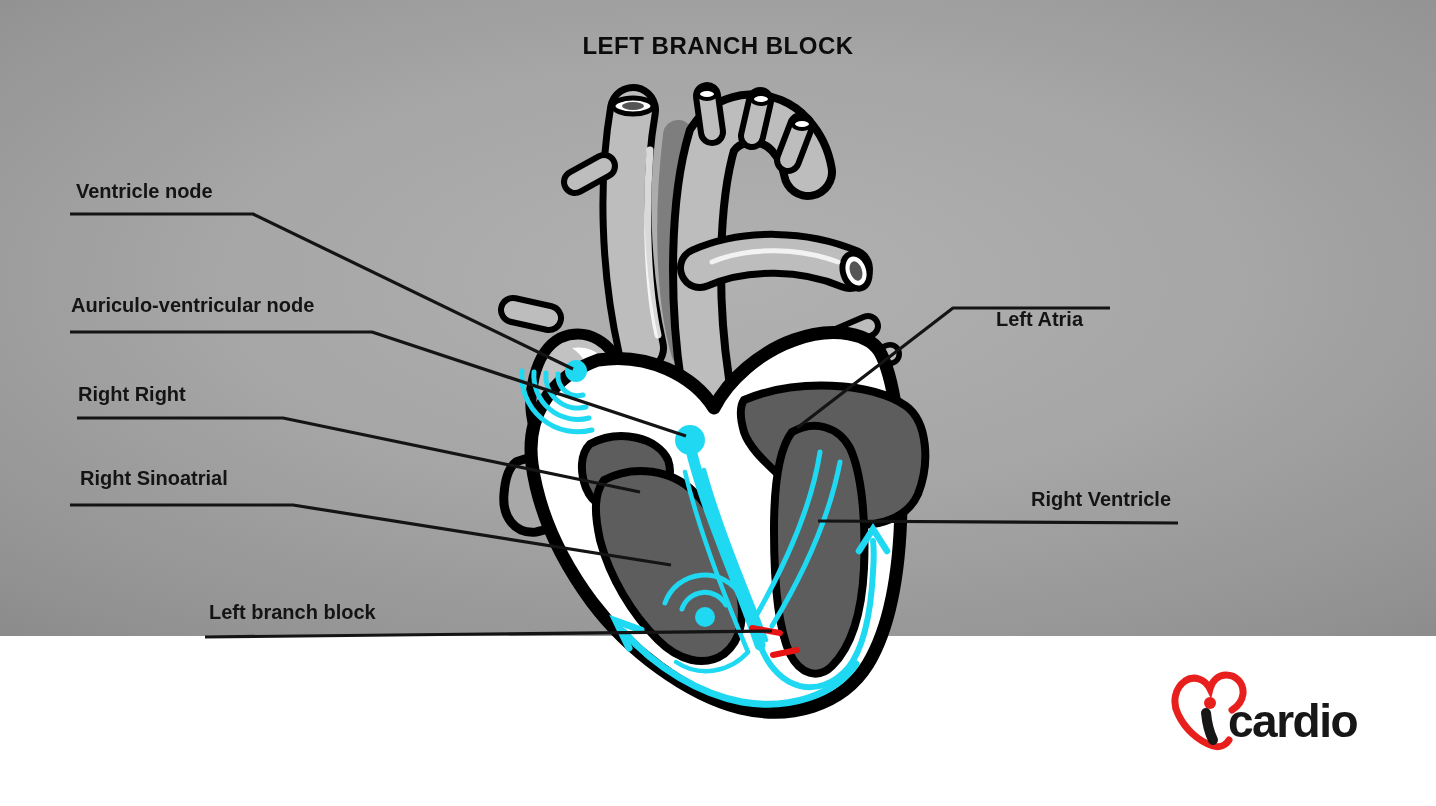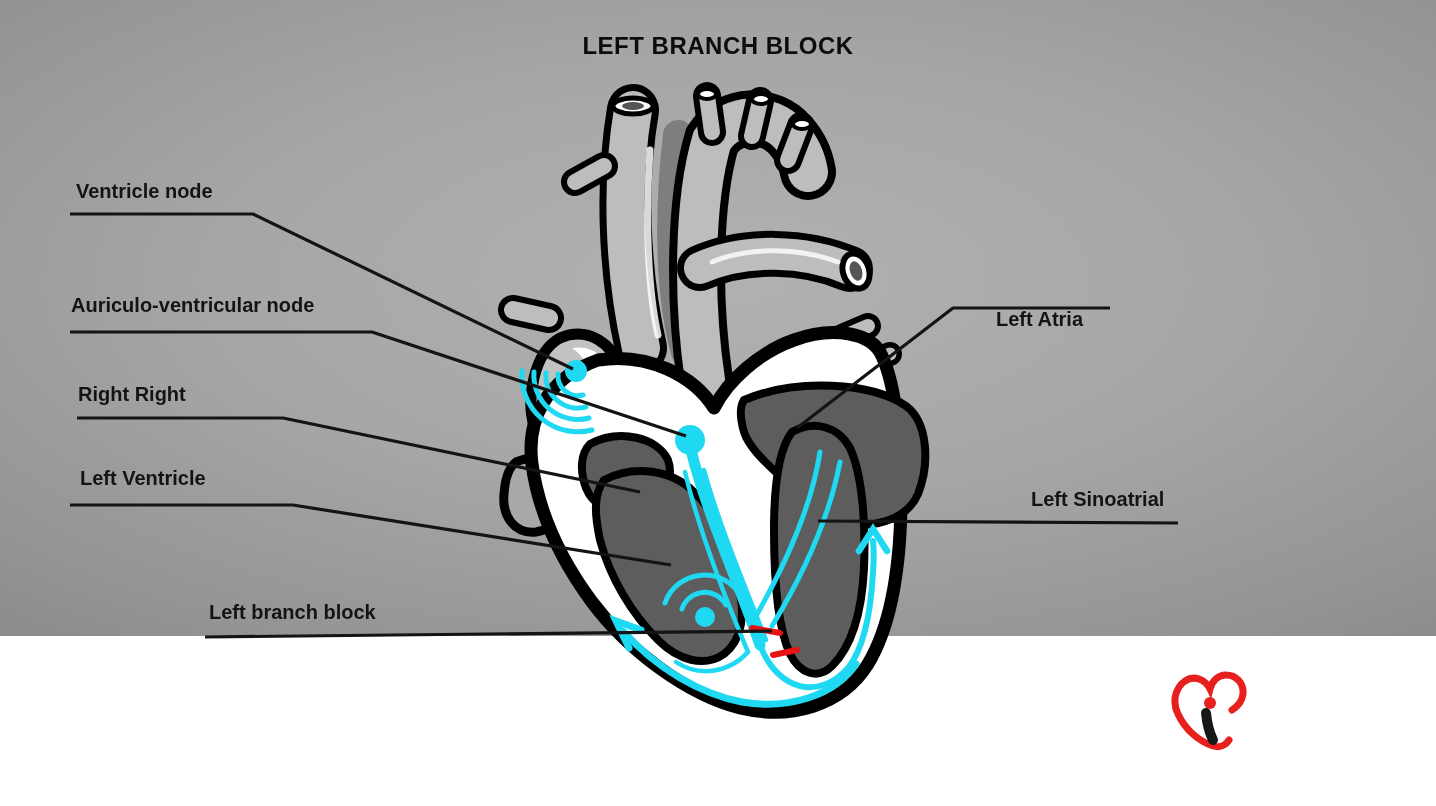--- a/index.html
+++ b/index.html
@@ -147,26 +147,27 @@
       <path class="leader" d="M70,505 L293,505 L671,565"></path>
       <path class="leader" d="M205,637 L772,631"></path>
       <path class="leader" d="M1110,308 L953,308 L797,428"></path>
       <path class="leader" d="M818,521 L1178,523"></path>
     </g>
   </svg>
 
   <div class="label" id="lbl-0">Ventricle node</div>
   <div class="label" id="lbl-1">Auriculo-ventricular node</div>
   <div class="label" id="lbl-2">Right Right</div>
-  <div class="label" id="lbl-3">Left Ventricle</div>
+  <div class="label" id="lbl-3">Right Sinoatrial</div>
   <div class="label" id="lbl-4">Left branch block</div>
   <div class="label" id="lbl-5">Left Atria</div>
-  <div class="label" id="lbl-6">Left Sinoatrial</div>
+  <div class="label" id="lbl-6">Right Ventricle</div>
 
   <div class="logo">
     <svg width="86" height="92" viewBox="0 0 86 92">
       <path d="M62,42 C67,39 72,33 73,26 C74,15 66,7 56,7 C48,7 42,13 40,21 C35,11 24,7 15,13 C5,20 2,34 8,46 C15,61 28,73 43,78 C50,80 56,77 59,72" fill="none" stroke="var(--logo-red,#e8201d)" stroke-width="7" stroke-linecap="round"></path>
       <circle cx="40" cy="35" r="6" fill="var(--logo-red,#e8201d)"></circle>
       <path d="M36,45 C37,55 39,64 43,72" fill="none" stroke="#171717" stroke-width="10" stroke-linecap="round"></path>
     </svg>
+    <span class="brand">cardio</span>
   </div>
 
 </div>
 
 </body></html>

